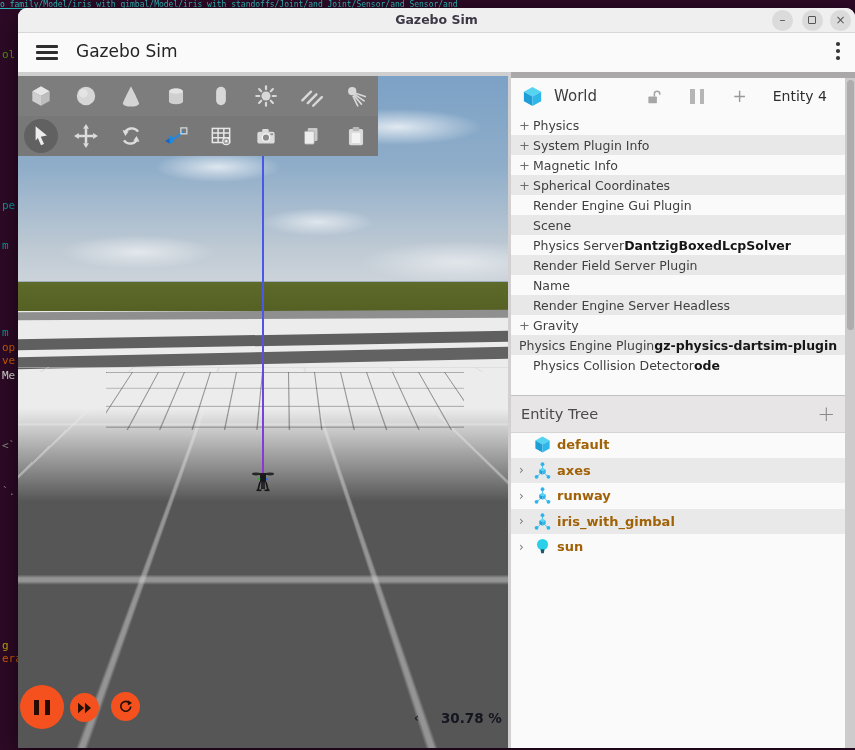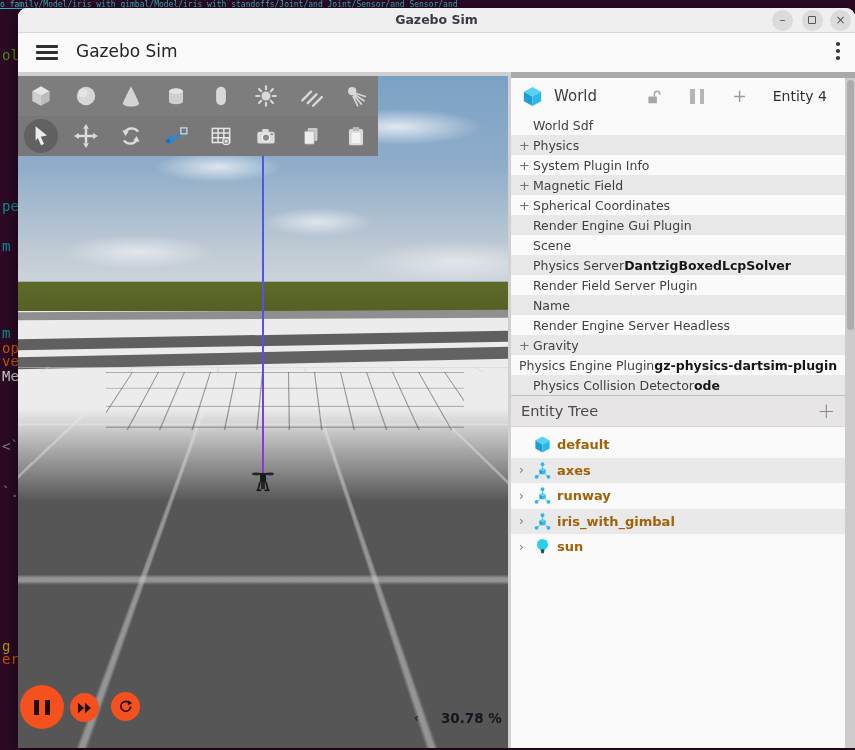--- a/index.html
+++ b/index.html
@@ -4,21 +4,21 @@
 <style>
   * { margin:0; padding:0; box-sizing:border-box; }
   html,body { width:855px; height:750px; overflow:hidden; background:#2d0a26;
               font-family:"DejaVu Sans", sans-serif; position:relative; }
 
   
   .term-topline { position:absolute; left:0; top:0; width:855px; height:9px;
     font-family:"DejaVu Sans Mono", monospace; font-size:8px; line-height:9px;
     color:#2fbdbd; text-decoration:underline; white-space:nowrap; overflow:hidden; }
   .term-frag { position:absolute; left:2px; font-family:"DejaVu Sans Mono", monospace;
-    font-size:14px; line-height:10px; white-space:nowrap; }
+    font-size:11px; line-height:10px; white-space:nowrap; }
   .tf0{top:50px;color:#4e9a06;} .tf1{top:201px;color:#06989a;} .tf2{top:241px;color:#06989a;}
   .tf3{top:328px;color:#06989a;} .tf4{top:343px;color:#ce5c00;} .tf5{top:356px;color:#ce5c00;}
   .tf6{top:371px;color:#d3d7cf;} .tf7{top:441px;color:#888a85;} .tf8{top:487px;color:#888a85;}
   .tf9{top:641px;color:#c4a000;} .tf10{top:654px;color:#ce5c00;}
 
   
   .window { position:absolute; left:18px; top:8px; width:837px; height:740px;
     border-radius:9px 9px 0 0; overflow:hidden; background:#fafafa;
     box-shadow:0 5px 22px rgba(0,0,0,.55); }
 
@@ -117,21 +117,21 @@
   .wp-entity { font-size:14px; color:#2e2e2e; margin-right:10px; }
 
   .wp-rows { position:absolute; left:0; top:43px; right:10px; }
   .wp-row { height:20px; display:flex; align-items:center; font-size:12.5px; color:#3f3f3f;
     padding:0 10px 0 8px; }
   .wp-row:nth-child(even) { background:#e9e8e8; }
   .wp-prefix { width:14px; color:#6f6f6f; font-size:13px; }
   .wp-label { white-space:nowrap; }
   .wp-value { flex:1; text-align:left; font-weight:600; color:#161616; white-space:nowrap; }
 
-  .et-header { position:absolute; left:0; top:323px; right:10px; height:32px; background:#e7e5e5;
+  .et-header { position:absolute; left:0; top:323px; right:10px; height:38px; background:#e7e5e5;
     border-top:1px solid #c2c0c0; border-bottom:1px solid #d5d3d3;
     display:flex; align-items:center; }
   .et-title { font-size:14.5px; color:#4a4a4a; margin-left:10px; flex:1; }
   .et-plus { font-size:21px; color:#8a8a8a; margin-right:10px; font-weight:300; }
 
   .et-rows { position:absolute; left:0; top:360px; right:10px; }
   .et-row { height:25.5px; display:flex; align-items:center; padding-left:8px; }
   .et-row:nth-child(even) { background:#eae9e9; }
   .et-chev { width:14px; font-size:12px; color:#787878; }
   .et-ico { width:24px; display:flex; align-items:center; }
@@ -391,37 +391,32 @@
       <span class="hdr-ico hdr-pause">
           <i></i>
           <i></i>
         </span>
       <span class="hdr-ico hdr-plus">+</span>
       <span class="wp-entity">Entity 4</span>
     </div>
 
     <div class="wp-rows">
       <div class="wp-row">
-          <span class="wp-prefix"></span>
-          <span class="wp-label">World Sdf</span>
-          <span class="wp-value"></span>
-        </div>
-      <div class="wp-row">
           <span class="wp-prefix">+</span>
           <span class="wp-label">Physics</span>
           <span class="wp-value"></span>
         </div>
       <div class="wp-row">
           <span class="wp-prefix">+</span>
           <span class="wp-label">System Plugin Info</span>
           <span class="wp-value"></span>
         </div>
       <div class="wp-row">
           <span class="wp-prefix">+</span>
-          <span class="wp-label">Magnetic Field</span>
+          <span class="wp-label">Magnetic Info</span>
           <span class="wp-value"></span>
         </div>
       <div class="wp-row">
           <span class="wp-prefix">+</span>
           <span class="wp-label">Spherical Coordinates</span>
           <span class="wp-value"></span>
         </div>
       <div class="wp-row">
           <span class="wp-prefix"></span>
           <span class="wp-label">Render Engine Gui Plugin</span>

